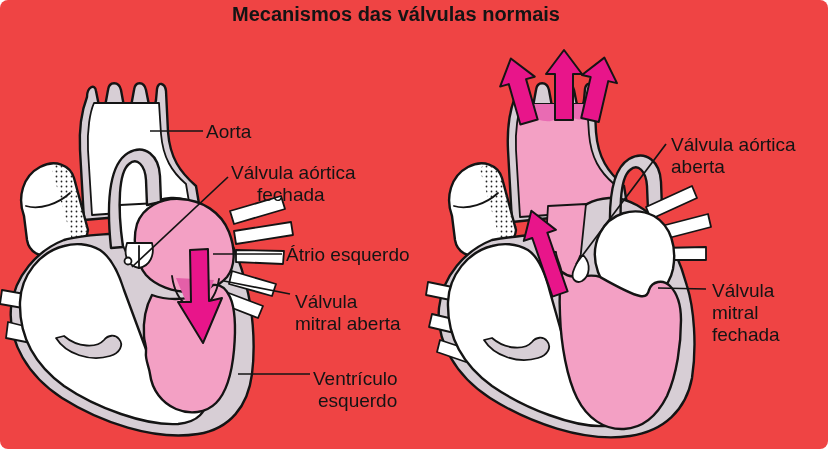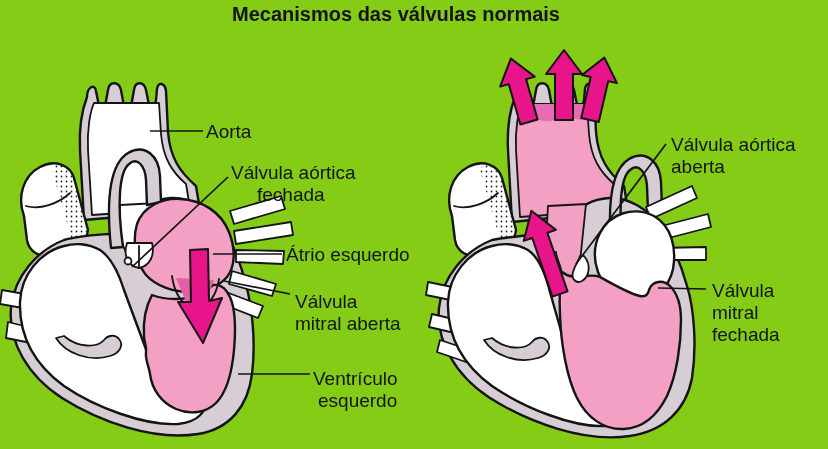--- a/index.html
+++ b/index.html
@@ -1,17 +1,17 @@
 <!DOCTYPE html>
 <html><head>
 <meta charset="utf-8">
 <style>
   html,body{margin:0;padding:0;background:#ffffff;}
-  .stage{position:relative;width:828px;height:449px;overflow:hidden;background:#84cc16;
-         font-family:"Liberation Sans", sans-serif;}
+  .stage{position:relative;width:828px;height:449px;overflow:hidden;background:#ef4444;
+         font-family:"Liberation Sans", sans-serif;border-radius:8px;}
   svg{position:absolute;left:0;top:0;}
   .outline{stroke:#141414;stroke-width:2.4;stroke-linejoin:round;stroke-linecap:round;}
   .thin{stroke:#141414;stroke-width:1.8;stroke-linejoin:round;stroke-linecap:round;}
   .wall{fill:#d7ced5;}
   .white{fill:#ffffff;}
   .pink{fill:#f3a0c4;}
   .pinkband{fill:#e96bb3;}
   .funnel{fill:#e45fa8;}
   .magenta{fill:#e8158a;}
   .nofill{fill:none;}

